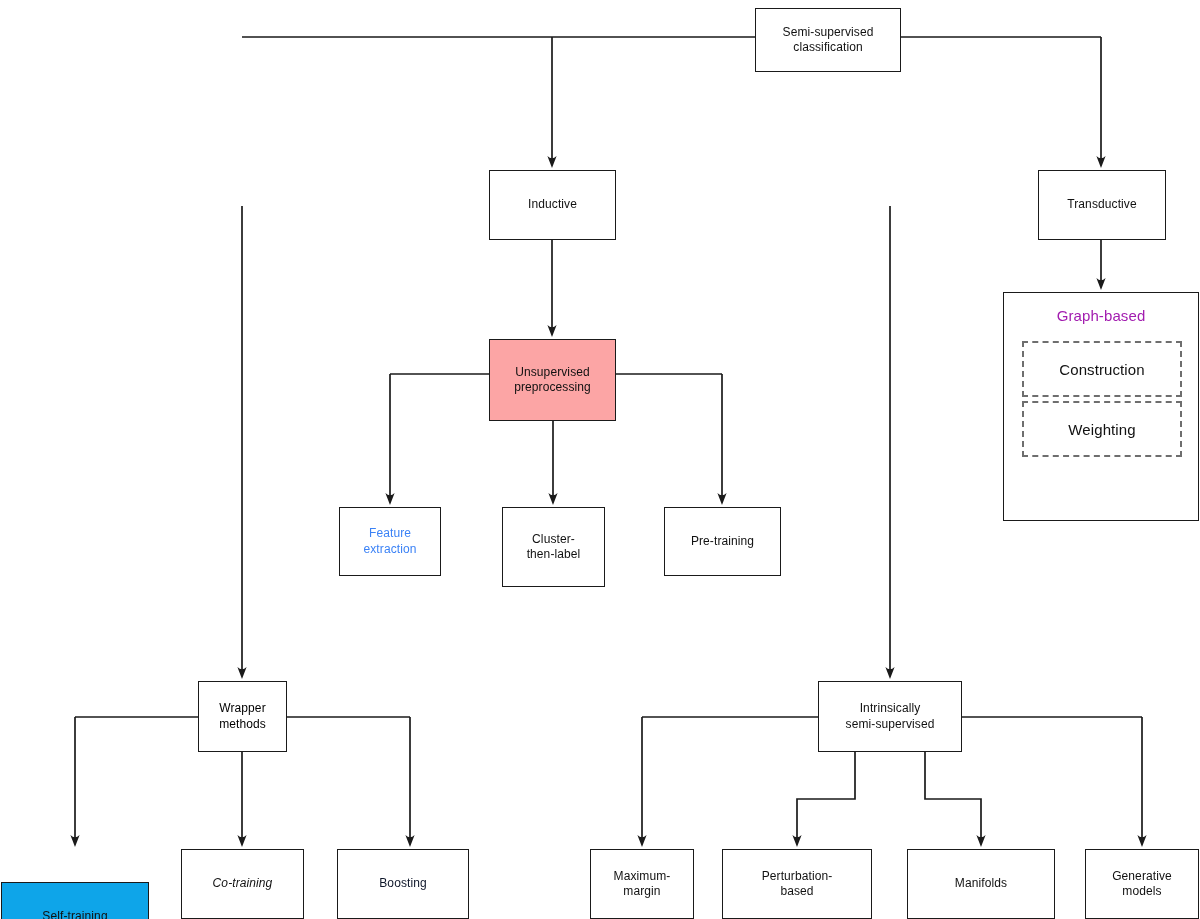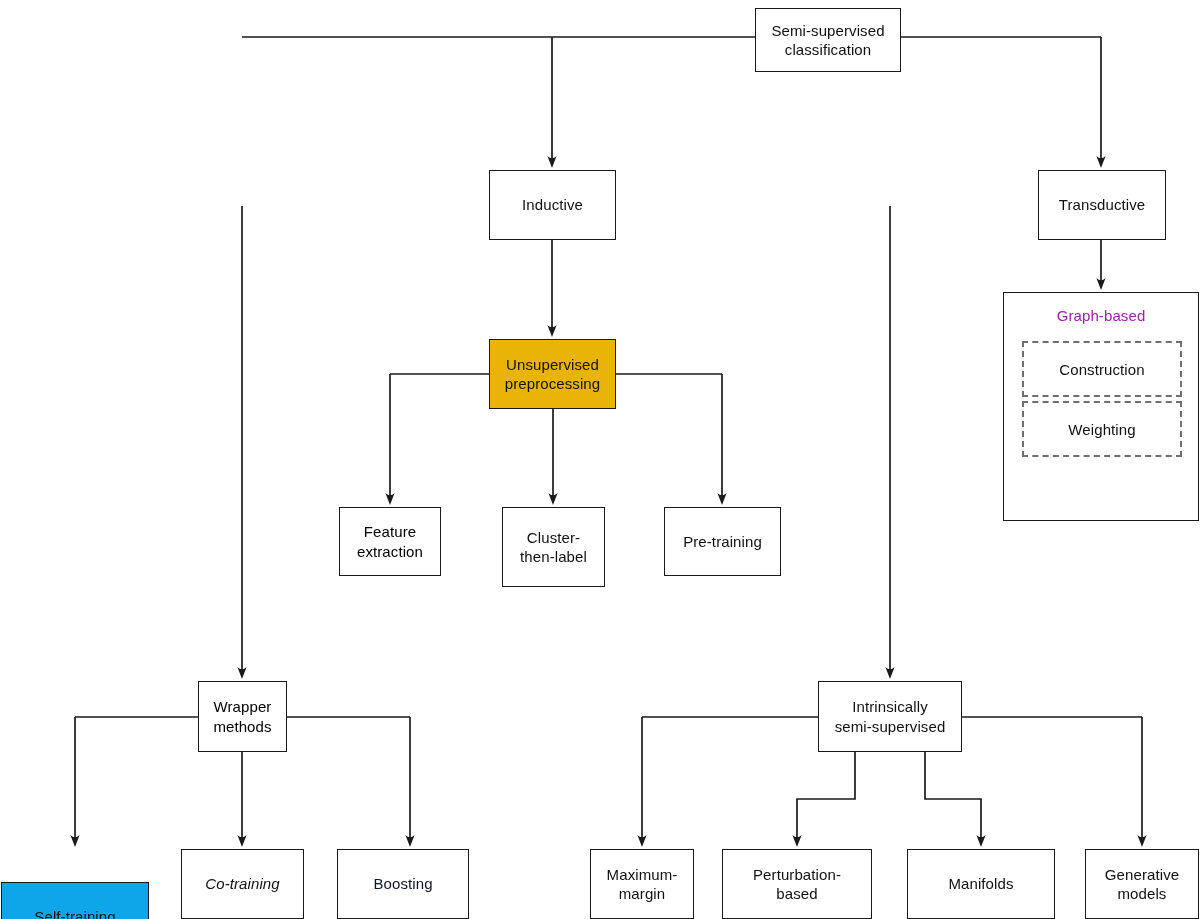--- a/index.html
+++ b/index.html
@@ -28,21 +28,21 @@
   .node {
     position: absolute;
     box-sizing: border-box;
     background: #ffffff;
     border: 1.6px solid #1a1a1a;
     display: flex;
     align-items: center;
     justify-content: center;
     text-align: center;
     color: #111111;
-    font-size: 15px;
+    font-size: 12px;
     line-height: 1.28;
     letter-spacing: 0.1px;
     z-index: 2;
   }
   .node .label {
     display: block;
     white-space: pre-line;
     padding: 0 5px;
   }
   .group-node {
@@ -124,25 +124,25 @@
       <div class="node" style="left: 755px; top: 8px; width: 146px; height: 64px; border-color: rgb(26, 26, 26); background: rgb(255, 255, 255); color: rgb(17, 17, 17);">
         <span class="label">Semi-supervised
 classification</span>
       </div>
       <div class="node" style="left: 489px; top: 170px; width: 127px; height: 70px; border-color: rgb(26, 26, 26); background: rgb(255, 255, 255); color: rgb(17, 17, 17);">
         <span class="label">Inductive</span>
       </div>
       <div class="node" style="left: 1038px; top: 170px; width: 128px; height: 70px; border-color: rgb(26, 26, 26); background: rgb(255, 255, 255); color: rgb(17, 17, 17);">
         <span class="label">Transductive</span>
       </div>
-      <div class="node" style="left: 489px; top: 339px; width: 127px; height: 70px; border-color: rgb(26, 26, 26); background: #eab308; color: rgb(17, 17, 17);">
+      <div class="node" style="left: 489px; top: 339px; width: 127px; height: 82px; border-color: rgb(26, 26, 26); background: #fca5a5; color: rgb(17, 17, 17);">
         <span class="label">Unsupervised
 preprocessing</span>
       </div>
-      <div class="node" style="left: 339px; top: 507px; width: 102px; height: 69px; border-color: rgb(26, 26, 26); background: rgb(255, 255, 255); color: #000000;">
+      <div class="node" style="left: 339px; top: 507px; width: 102px; height: 69px; border-color: rgb(26, 26, 26); background: rgb(255, 255, 255); color: #3b82f6;">
         <span class="label">Feature
 extraction</span>
       </div>
       <div class="node" style="left: 502px; top: 507px; width: 103px; height: 80px; border-color: rgb(26, 26, 26); background: rgb(255, 255, 255); color: rgb(17, 17, 17);">
         <span class="label">Cluster-
 then-label</span>
       </div>
       <div class="node" style="left: 664px; top: 507px; width: 117px; height: 69px; border-color: rgb(26, 26, 26); background: rgb(255, 255, 255); color: rgb(17, 17, 17);">
         <span class="label">Pre-training</span>
       </div>

